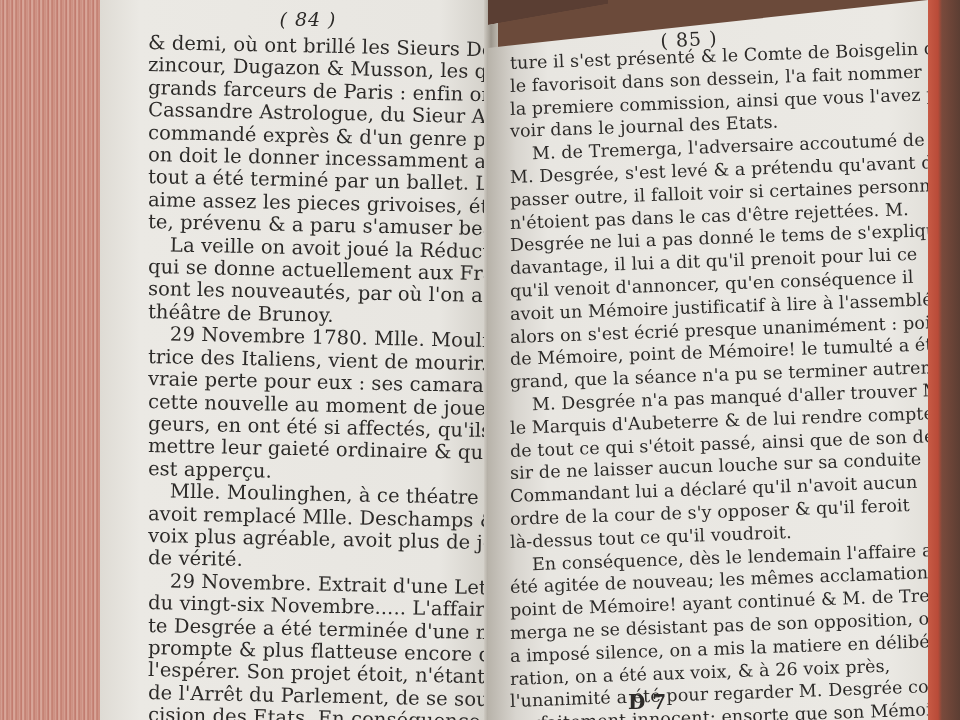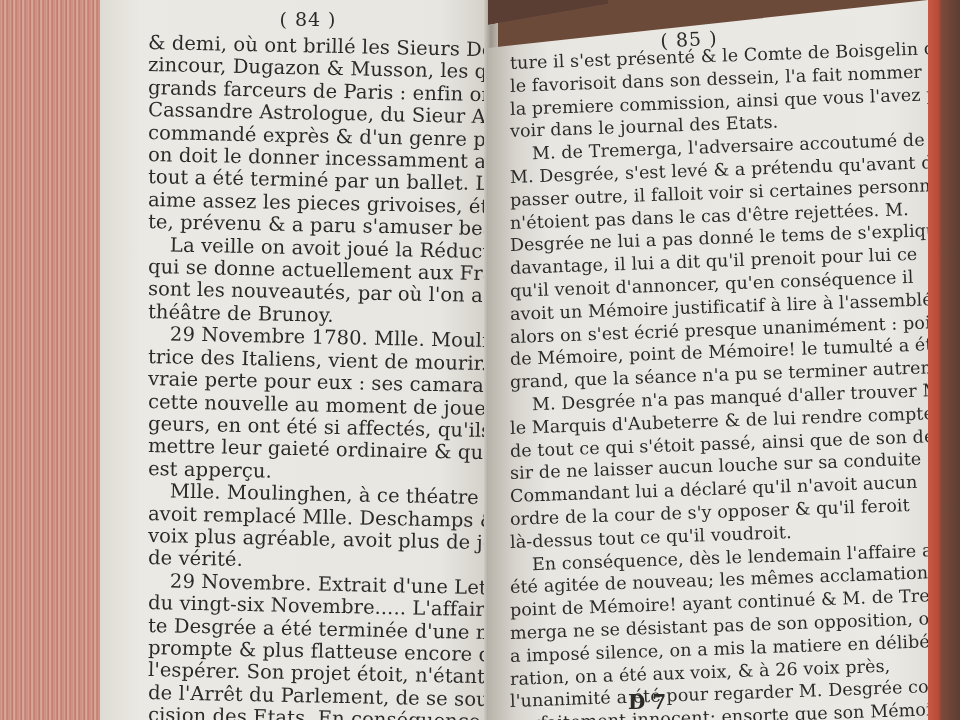--- a/index.html
+++ b/index.html
@@ -40,21 +40,21 @@
       position: absolute; left: 484px; top: 0; width: 14px; height: 720px;
       background: linear-gradient(90deg, #cfcbc3, #9c968c 50%, #bdb8af);
     }
     .corner-dark {
       position: absolute; left: 488px; top: 0; width: 120px; height: 40px;
       background: linear-gradient(170deg, #5a3e33 0%, #5a3e33 40%, transparent 41%);
     }
     .page-number {
       text-align: center; font-size: 19px; margin-bottom: 2px; letter-spacing: 1px;
     }
-    .page-left .page-number { margin-left: -20px; }
+    .page-left .page-number { margin-left: -20px; font-style: italic; }
     .page-right .page-number { margin-left: -60px; transform: rotate(-3deg); }
     .line {
       white-space: nowrap; font-size: 19.5px; line-height: 22.4px; letter-spacing: 0.1px;
     }
     .page-left .line { transform: rotate(1.2deg); transform-origin: left center; }
     .page-right .line { font-size: 17.5px; line-height: 22.8px; transform: rotate(-2deg); transform-origin: left center; }
     .indent { padding-left: 22px; }
     .signature {
       position: absolute; left: 140px; bottom: 6px; font-size: 20px; font-weight: bold; margin-top: 28px;
     }

